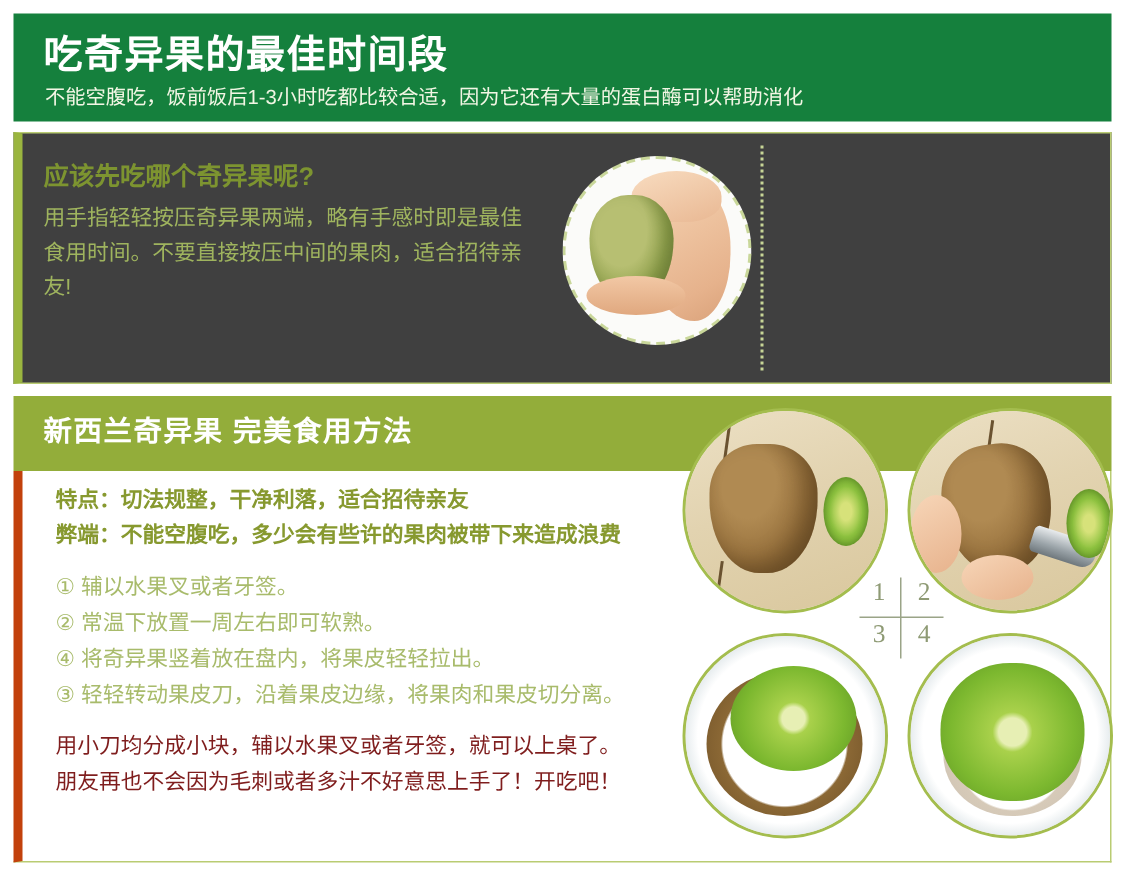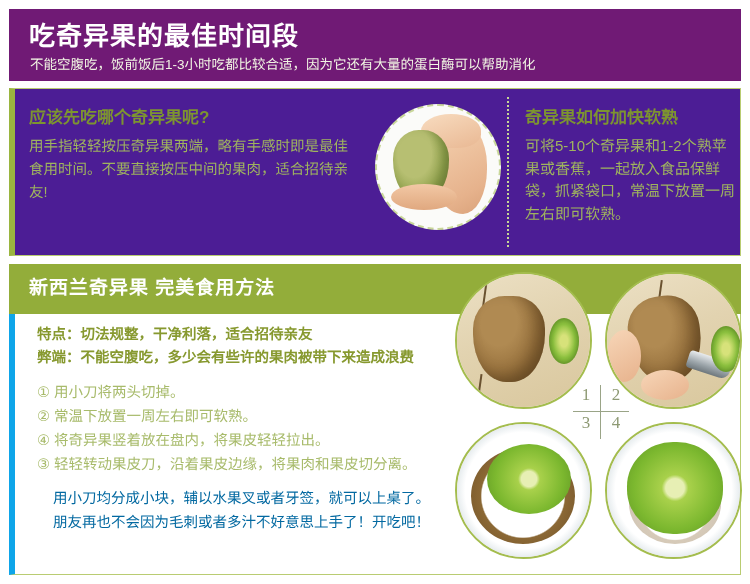--- a/index.html
+++ b/index.html
@@ -15,21 +15,21 @@
     width:750px;height:584px;
     background:#ffffff;
     box-sizing:border-box;
   }
 
   
   .band{
     position:absolute;
     left:9px; top:9px;
     width:732px; height:72px;
-    background:#701a75;
+    background:#15803d;
     box-sizing:border-box;
   }
   .band-title{
     position:absolute;
     left:20px; top:6px;
     color:#ffffff;
     font-size:26px;
     font-weight:bold;
     letter-spacing:1px;
     white-space:nowrap;
@@ -41,21 +41,21 @@
     font-size:13.5px;
     font-weight:normal;
     white-space:nowrap;
   }
 
   
   .card2{
     position:absolute;
     left:9px; top:88px;
     width:732px; height:168px;
-    background:#4c1d95;
+    background:#404040;
     border:1px solid #b9cc72;
     border-left:6px solid #9ab53f;
     box-sizing:border-box;
   }
   .col-left{
     position:absolute;
     left:14px; top:14px;
     width:330px;
   }
   .col-right{
@@ -149,21 +149,21 @@
     font-weight:bold;
     letter-spacing:1px;
     white-space:nowrap;
   }
   .card3{
     position:absolute;
     left:9px; top:314px;
     width:732px; height:261px;
     background:#ffffff;
     border:1px solid #b9cc72;
-    border-left:6px solid #0ea5e9;
+    border-left:6px solid #c2410c;
     border-top:none;
     box-sizing:border-box;
   }
   .feat{
     position:absolute;
     left:22px; top:9px;
     width:430px;
   }
   .feat-line{
     color:#87992f;
@@ -182,25 +182,24 @@
     font-size:14.5px;
     line-height:1.66;
     white-space:nowrap;
   }
   .outro{
     position:absolute;
     left:22px; top:172px;
     width:430px;
   }
   .outro-line{
-    color:#0369a1;
+    color:#7f1d1d;
     font-size:14.5px;
     line-height:1.68;
     white-space:nowrap;
-    margin-left:16px;
   }
 
   
   .grid{
     position:absolute;
     left:455px; top:272px;
     width:290px; height:300px;
   }
   .shot{
     position:absolute;
@@ -311,39 +310,35 @@
 
     <div class="hand-photo">
       <div class="palm"></div>
       <div class="fingers"></div>
       <div class="fruit"></div>
       <div class="thumb"></div>
     </div>
 
     <div class="dotted-div"></div>
 
-    <div class="col-right">
-      <div class="h2 right">奇异果如何加快软熟</div>
-      <div class="body-txt right">可将5-10个奇异果和1-2个熟苹果或香蕉，一起放入食品保鲜袋，抓紧袋口，常温下放置一周左右即可软熟。</div>
-    </div>
   </div>
 
   <div class="band3">
     <div class="band3-title">新西兰奇异果 完美食用方法</div>
   </div>
 
   <div class="card3">
 
     <div class="feat">
       <div class="feat-line">特点：切法规整，干净利落，适合招待亲友</div>
       <div class="feat-line">弊端：不能空腹吃，多少会有些许的果肉被带下来造成浪费</div>
     </div>
 
     <div class="steps">
-      <div class="step-line">① 用小刀将两头切掉。</div>
+      <div class="step-line">① 辅以水果叉或者牙签。</div>
       <div class="step-line">② 常温下放置一周左右即可软熟。</div>
       <div class="step-line">④ 将奇异果竖着放在盘内，将果皮轻轻拉出。</div>
       <div class="step-line">③ 轻轻转动果皮刀，沿着果皮边缘，将果肉和果皮切分离。</div>
     </div>
 
     <div class="outro">
       <div class="outro-line">用小刀均分成小块，辅以水果叉或者牙签，就可以上桌了。</div>
       <div class="outro-line">朋友再也不会因为毛刺或者多汁不好意思上手了！开吃吧！</div>
     </div>
   </div>

